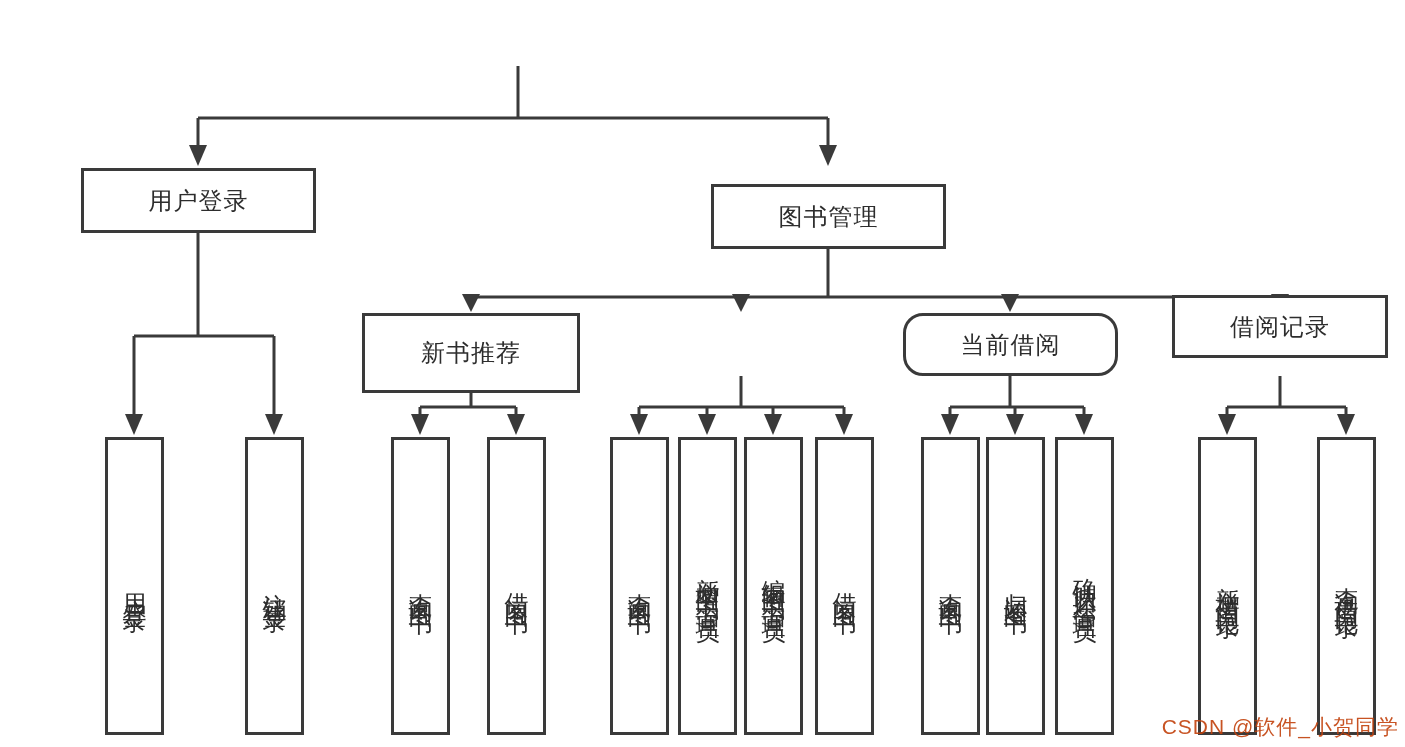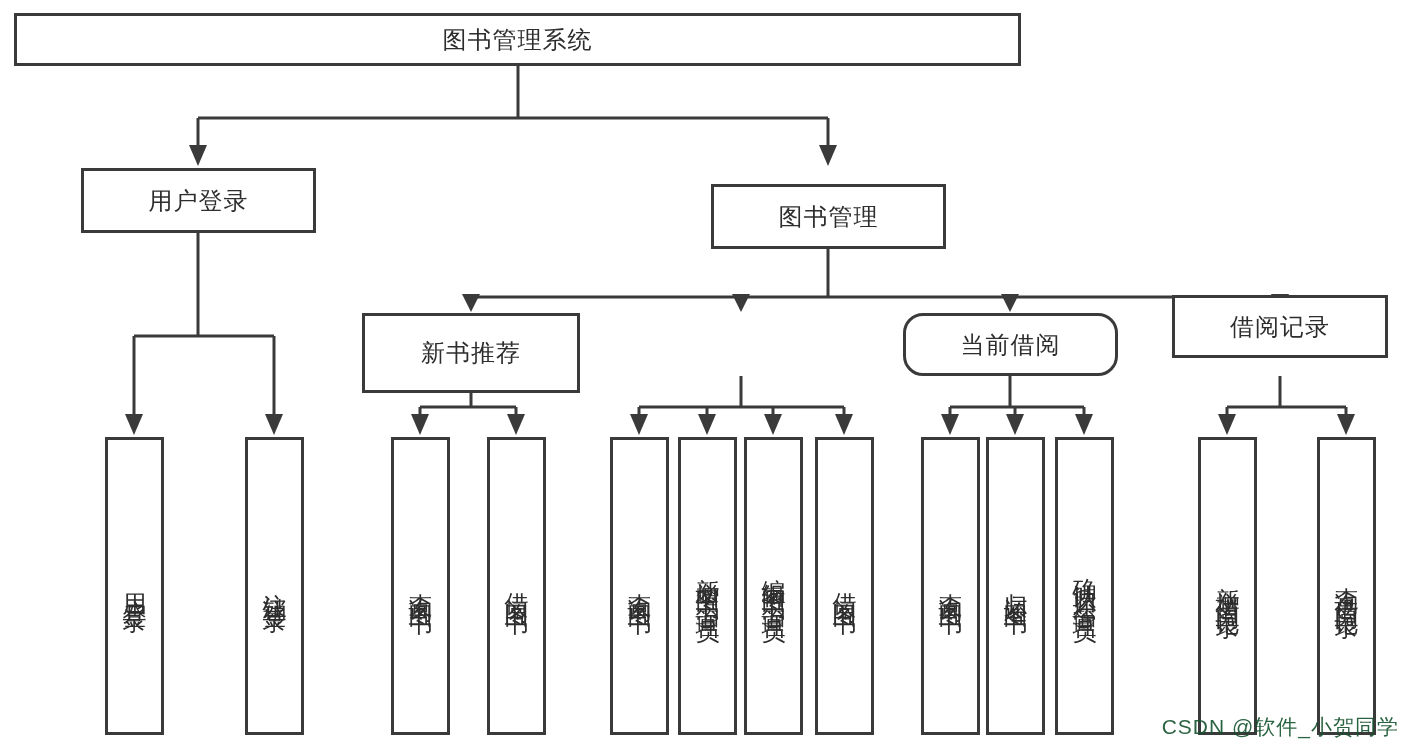--- a/index.html
+++ b/index.html
@@ -39,21 +39,21 @@
     font-size: 24px;
     letter-spacing: 6px;
     color: #2d2d2d;
     line-height: 1;
   }
   .watermark {
     position: absolute;
     top: 713px;
     right: 6px;
     font-size: 21px;
-    color: #14532d;
+    color: #c2410c;
     opacity: 0.9;
     letter-spacing: 1px;
     white-space: nowrap;
     z-index: 5;
   }
 </style>
 </head>
 <body>
 
 <div class="canvas">
@@ -91,23 +91,20 @@
       <polygon points="764,414 782,414 773,435"></polygon>
       <polygon points="835,414 853,414 844,435"></polygon>
       <polygon points="941,414 959,414 950,435"></polygon>
       <polygon points="1006,414 1024,414 1015,435"></polygon>
       <polygon points="1075,414 1093,414 1084,435"></polygon>
       <polygon points="1218,414 1236,414 1227,435"></polygon>
       <polygon points="1337,414 1355,414 1346,435"></polygon>
     </g>
   </svg>
 
-  <div class="node hbox" style="left:14px; top:13px; width:1007px; height:53px;">
-    <span>图书管理系统</span>
-  </div>
 
   <div class="node hbox" style="left:81px; top:168px; width:235px; height:65px;">
     <span>用户登录</span>
   </div>
   <div class="node hbox" style="left:711px; top:184px; width:235px; height:65px;">
     <span>图书管理</span>
   </div>
 
   <div class="node hbox" style="left:362px; top:313px; width:218px; height:80px;">
     <span>新书推荐</span>

